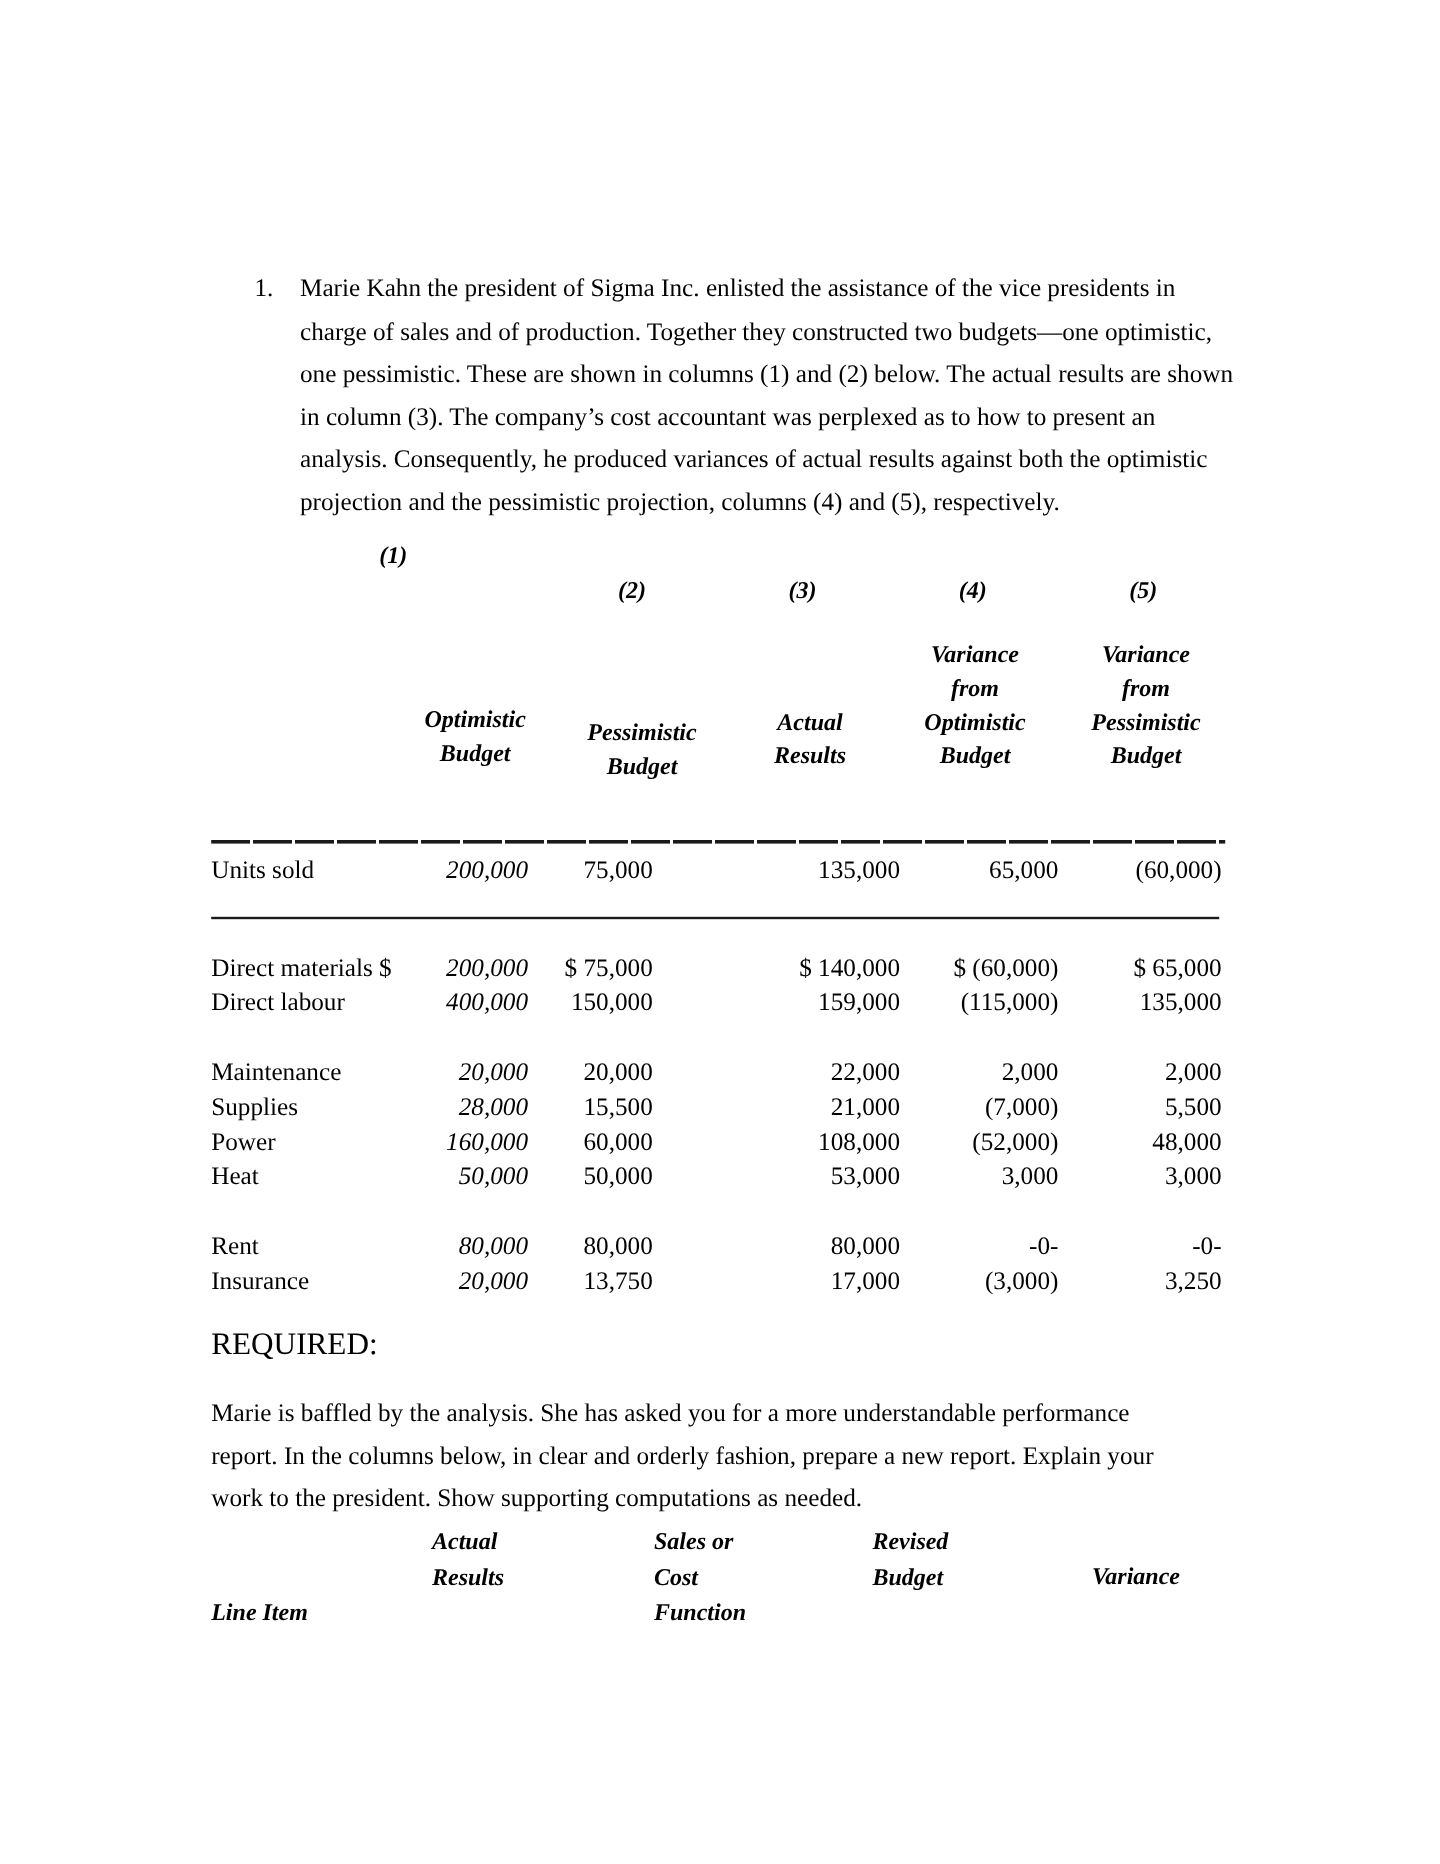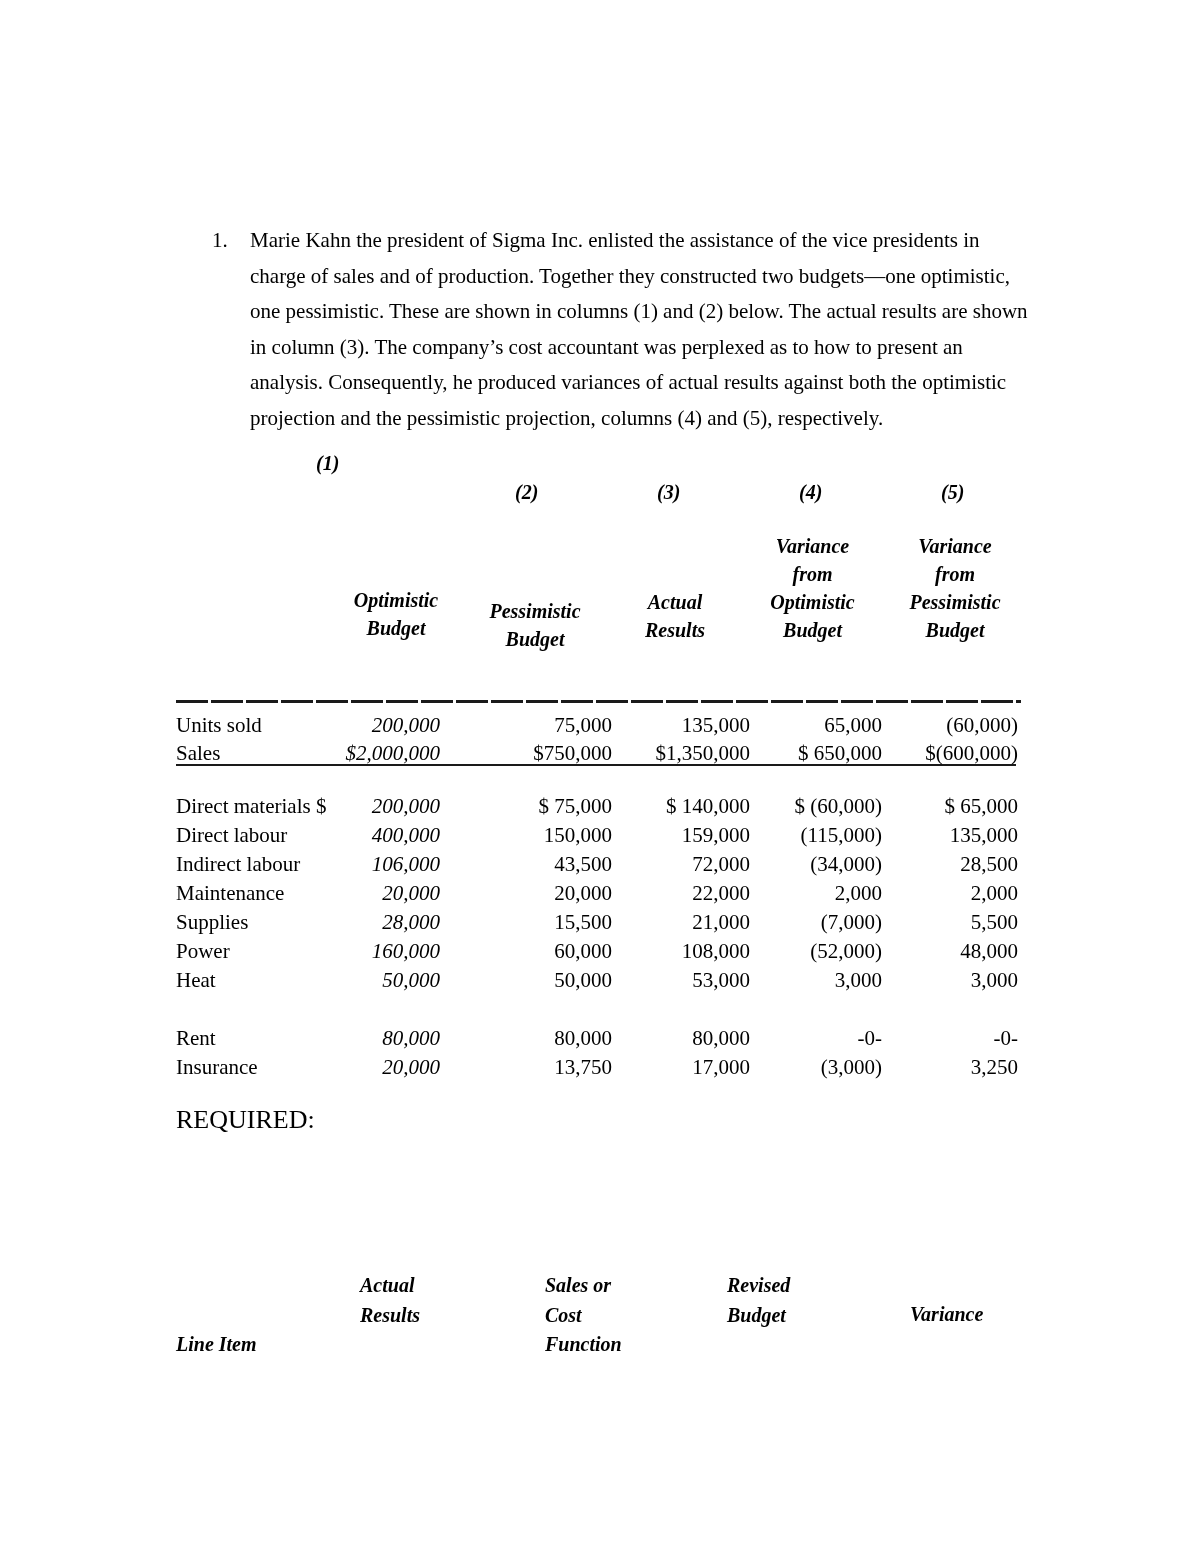--- a/index.html
+++ b/index.html
@@ -125,21 +125,21 @@
     left: 176px;
     white-space: nowrap;
   }
   .tcell {
     position: absolute;
     text-align: right;
     white-space: nowrap;
   }
   
   .c1 { right: 760px; font-style: italic; }   
-  .c2 { right: 588px; }   
+  .c2 { right: 656px; }   
   .c3 { right: 450px; }   
   .c4 { right: 318px; }   
   .c5 { right: 182px; }   
 
   
   .required-label {
     position: absolute;
     left: 176px;
     top: 1105px;
     font-size: 26px;
@@ -218,53 +218,37 @@
 
     <div class="trow" style="top:711px;">
       <span class="tlabel">Units sold</span>
       <span class="tcell c1">200,000</span>
       <span class="tcell c2">75,000</span>
       <span class="tcell c3">135,000</span>
       <span class="tcell c4">65,000</span>
       <span class="tcell c5">(60,000)</span>
     </div>
 
-    <div class="trow" style="top:739px;">
-      <span class="tlabel">Sales</span>
-      <span class="tcell c1">$2,000,000</span>
-      <span class="tcell c2">$750,000</span>
-      <span class="tcell c3">$1,350,000</span>
-      <span class="tcell c4">$ 650,000</span>
-      <span class="tcell c5">$(600,000)</span>
-    </div>
 
     <div class="trow" style="top:792px;">
       <span class="tlabel">Direct materials $</span>
       <span class="tcell c1">200,000</span>
       <span class="tcell c2">$ 75,000</span>
       <span class="tcell c3">$  140,000</span>
       <span class="tcell c4">$  (60,000)</span>
       <span class="tcell c5">$ 65,000</span>
     </div>
     <div class="trow" style="top:821px;">
       <span class="tlabel">Direct labour</span>
       <span class="tcell c1">400,000</span>
       <span class="tcell c2">150,000</span>
       <span class="tcell c3">159,000</span>
       <span class="tcell c4">(115,000)</span>
       <span class="tcell c5">135,000</span>
     </div>
-    <div class="trow" style="top:850px;">
-      <span class="tlabel">Indirect labour</span>
-      <span class="tcell c1">106,000</span>
-      <span class="tcell c2">43,500</span>
-      <span class="tcell c3">72,000</span>
-      <span class="tcell c4">(34,000)</span>
-      <span class="tcell c5">28,500</span>
-    </div>
     <div class="trow" style="top:879px;">
       <span class="tlabel">Maintenance</span>
       <span class="tcell c1">20,000</span>
       <span class="tcell c2">20,000</span>
       <span class="tcell c3">22,000</span>
       <span class="tcell c4">2,000</span>
       <span class="tcell c5">2,000</span>
     </div>
     <div class="trow" style="top:908px;">
       <span class="tlabel">Supplies</span>
@@ -302,20 +286,21 @@
       <span class="tlabel">Insurance</span>
       <span class="tcell c1">20,000</span>
       <span class="tcell c2">13,750</span>
       <span class="tcell c3">17,000</span>
       <span class="tcell c4">(3,000)</span>
       <span class="tcell c5">3,250</span>
     </div>
   </div>
 
   <div class="required-label">REQUIRED:</div>
+  <div class="required-body">Marie is baffled by the analysis. She has asked you for a more understandable performance report. In the columns below, in clear and orderly fashion, prepare a new report. Explain your work to the president. Show supporting computations as needed.</div>
 
   <div>
     <div class="bhead" style="left:176px; top:1330px;">Line Item</div>
 
     <div class="bhead" style="left:360px; top:1271px;">
       <div>Actual</div>
       <div>Results</div>
     </div>
 
     <div class="bhead" style="left:545px; top:1271px;">

